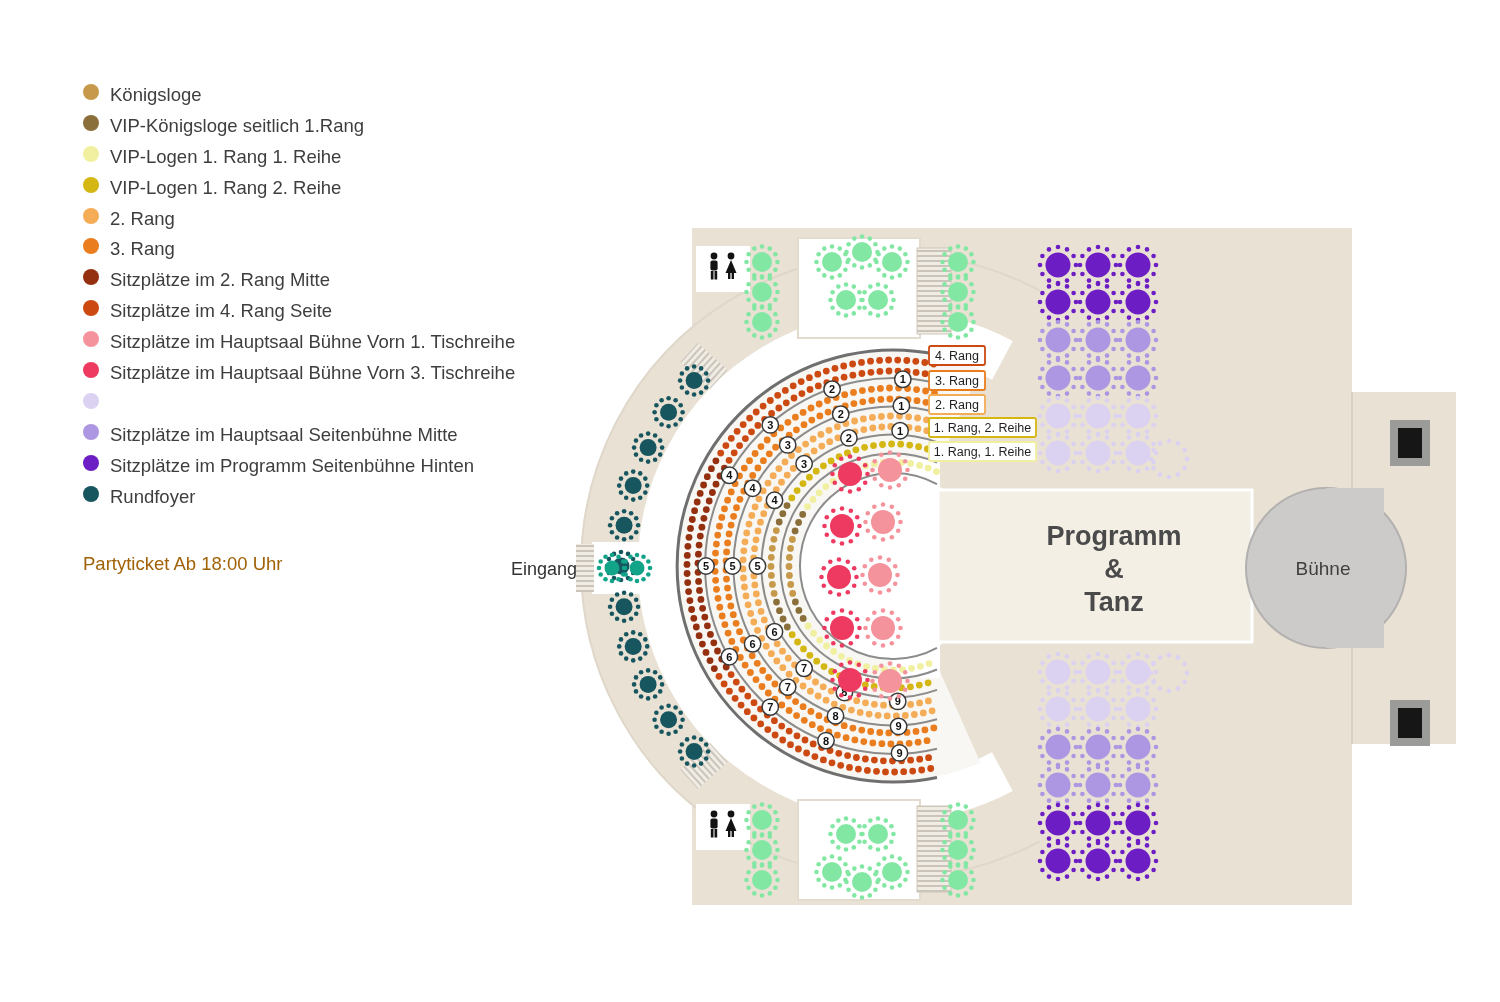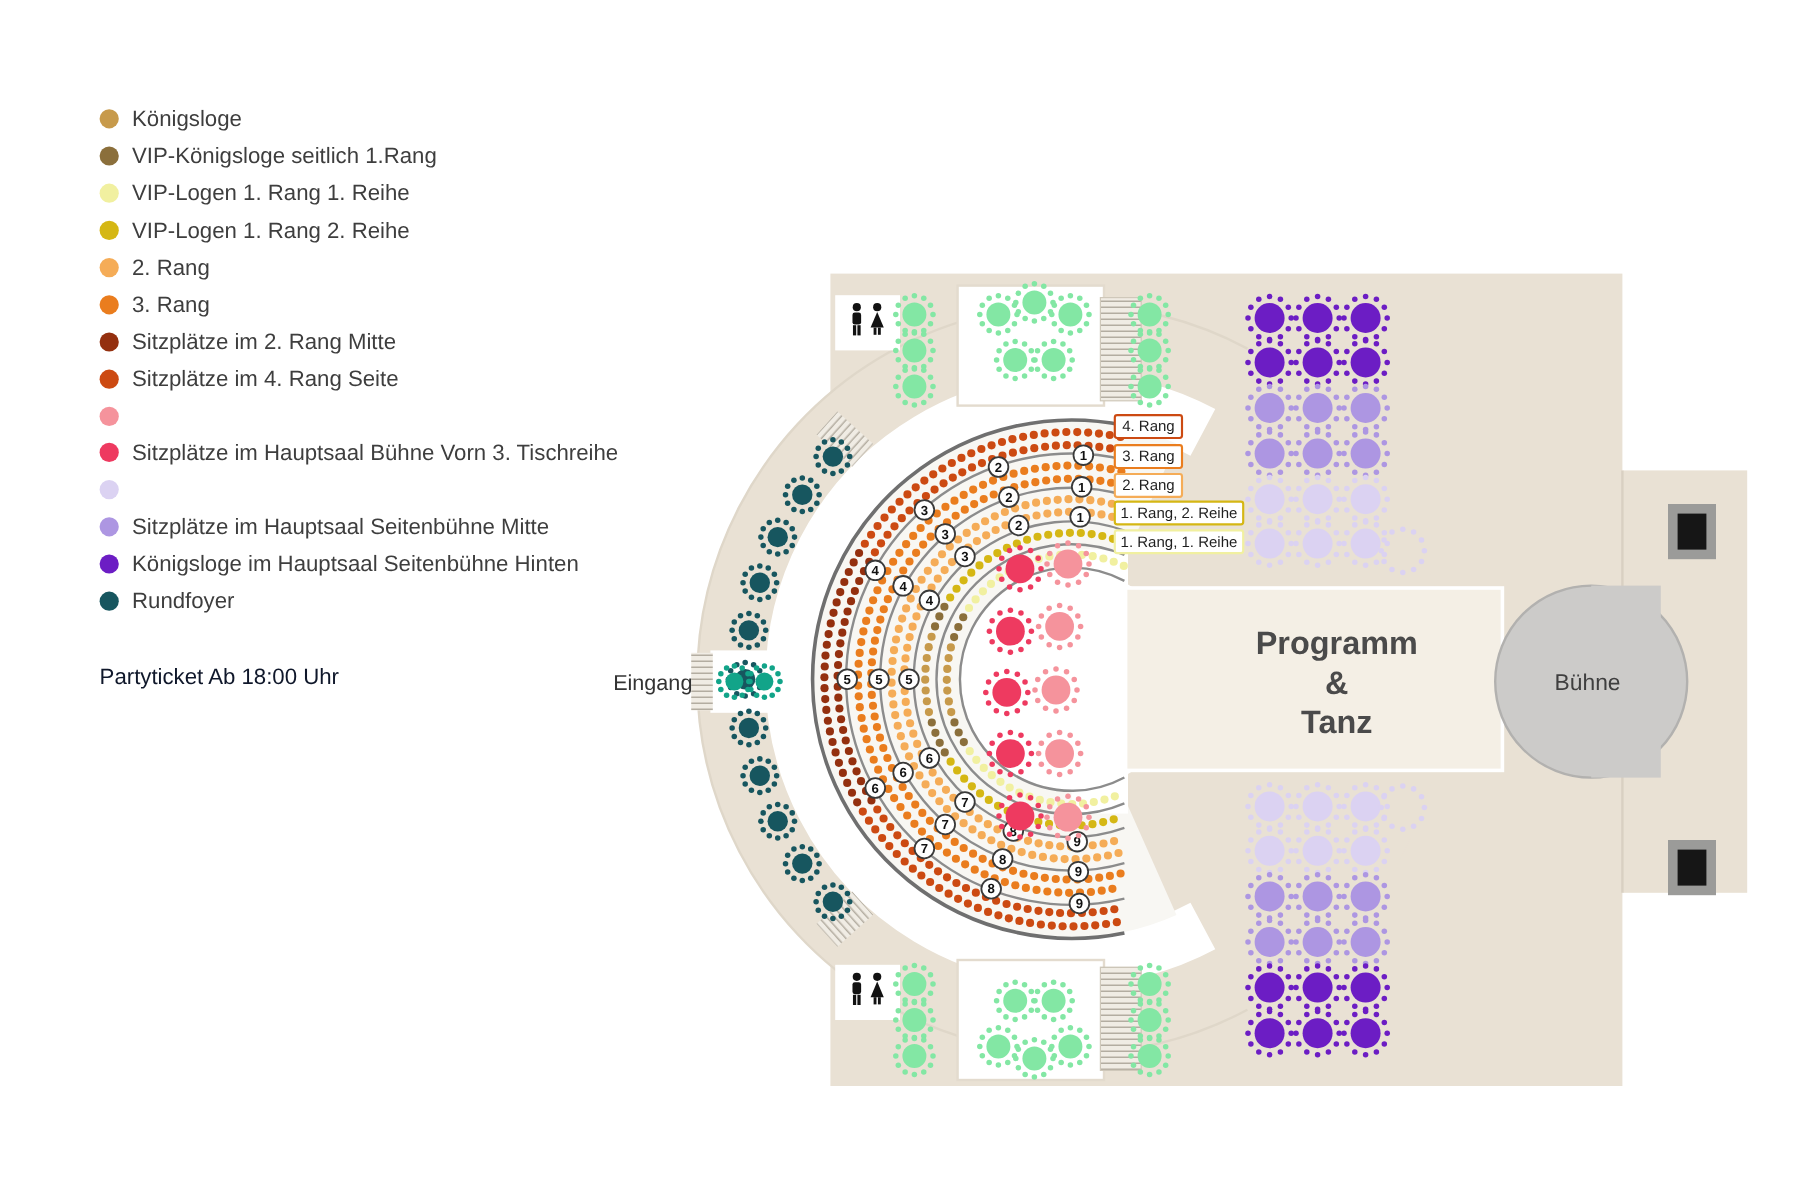--- a/index.html
+++ b/index.html
@@ -1,20 +1,20 @@
 <!DOCTYPE html>
 <html><head>
 <meta charset="utf-8">
 <style>
   html,body{margin:0;padding:0}
   body{width:1500px;height:1002px;position:relative;background:#fff;font-family:"Liberation Sans",sans-serif;overflow:hidden}
   .legend{position:absolute;left:83px;top:84px;z-index:2}
-  .legend-row{display:flex;align-items:center;height:30.9px;font-size:18.5px;color:#3E3E3E}
+  .legend-row{display:flex;height:30.9px;font-size:18.5px;color:#3E3E3E}
   .dot{width:16px;height:16px;border-radius:50%;margin-right:11px;flex:0 0 16px}
-  .tickets{margin-top:34px;font-size:18.5px;color:#0f172a;line-height:28px}
+  .tickets{margin-top:34px;font-size:18.5px;color:#a16207;line-height:28px}
   svg.plan{position:absolute;left:0;top:0;z-index:1}
   text{font-family:"Liberation Sans",sans-serif}
   .map-label{font-size:18px;fill:#333}
   .center-label{font-size:27px;font-weight:bold;fill:#4A4A4A}
   .stage-label{font-size:19px;fill:#3F3F3F}
   .ring-label-text{font-size:12.5px;fill:#1F1F1F}
   .badge-text{font-size:11px;font-weight:bold;fill:#111}
 </style>
 </head>
 <body>
@@ -48,35 +48,36 @@
       <div class="legend-row">
         <span class="dot" style="background: rgb(148, 48, 15);"></span>
         <span>Sitzplätze im 2. Rang Mitte</span>
       </div>
       <div class="legend-row">
         <span class="dot" style="background: rgb(204, 74, 18);"></span>
         <span>Sitzplätze im 4. Rang Seite</span>
       </div>
       <div class="legend-row">
         <span class="dot" style="background: rgb(245, 147, 156);"></span>
+        <span>Sitzplätze im Hauptsaal Bühne Vorn 1. Tischreihe</span>
       </div>
       <div class="legend-row">
         <span class="dot" style="background: rgb(238, 58, 96);"></span>
         <span>Sitzplätze im Hauptsaal Bühne Vorn 3. Tischreihe</span>
       </div>
       <div class="legend-row">
         <span class="dot" style="background: rgb(219, 210, 242);"></span>
       </div>
       <div class="legend-row">
         <span class="dot" style="background: rgb(173, 150, 226);"></span>
         <span>Sitzplätze im Hauptsaal Seitenbühne Mitte</span>
       </div>
       <div class="legend-row">
         <span class="dot" style="background: rgb(108, 29, 196);"></span>
-        <span>Königsloge im Hauptsaal Seitenbühne Hinten</span>
+        <span>Sitzplätze im Programm Seitenbühne Hinten</span>
       </div>
       <div class="legend-row">
         <span class="dot" style="background: rgb(23, 86, 95);"></span>
         <span>Rundfoyer</span>
       </div>
     </div>
   <div class="tickets">
     <div>Partyticket Ab 18:00 Uhr</div>
   </div>
 </div>

